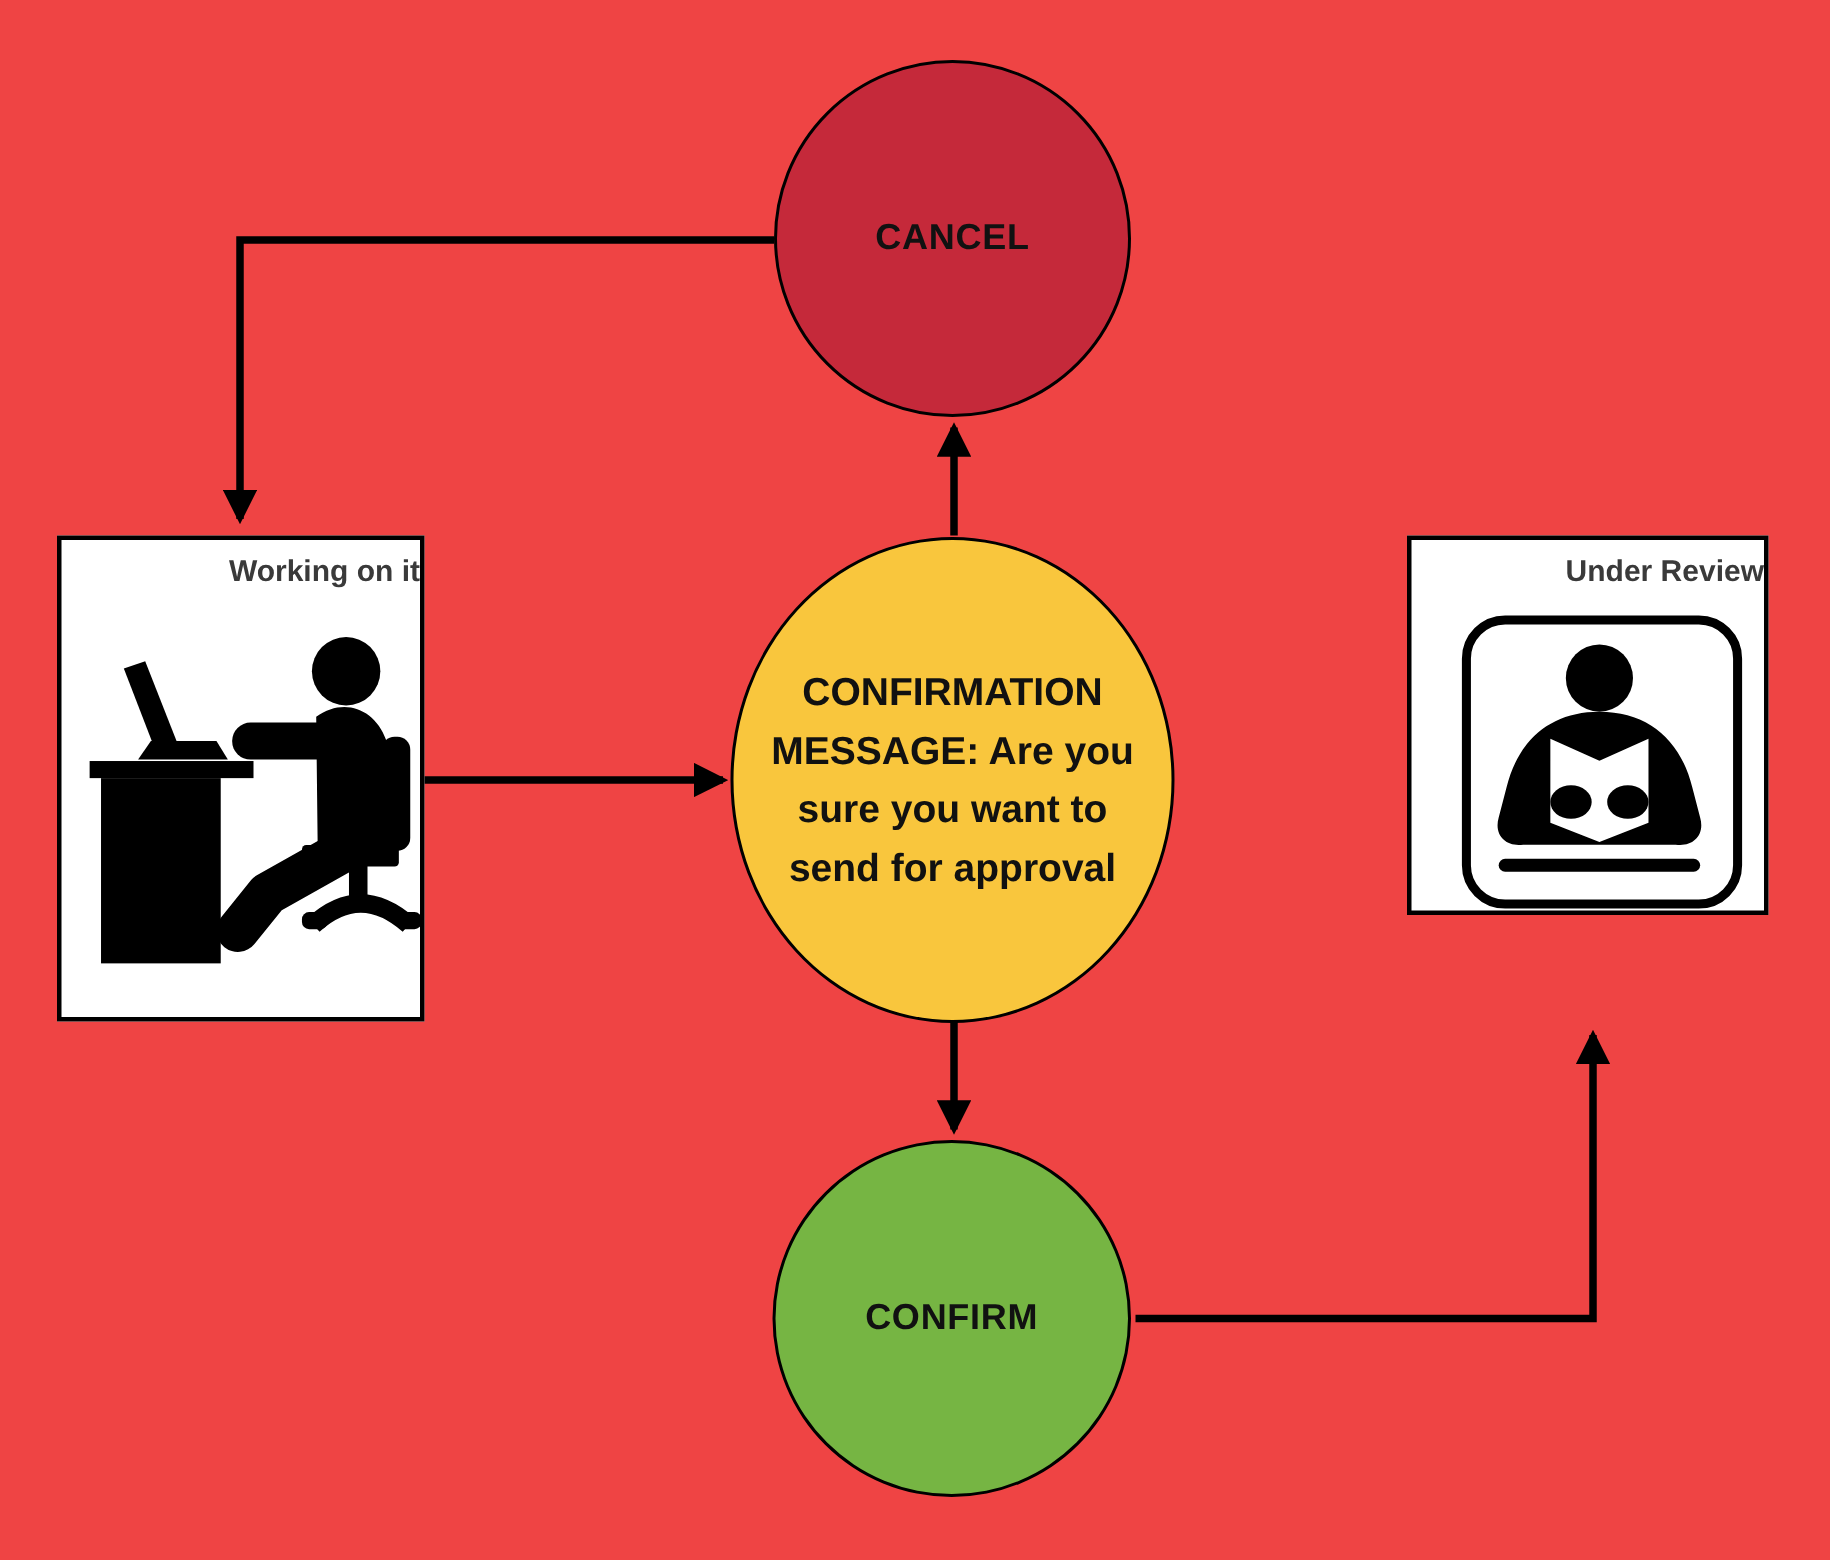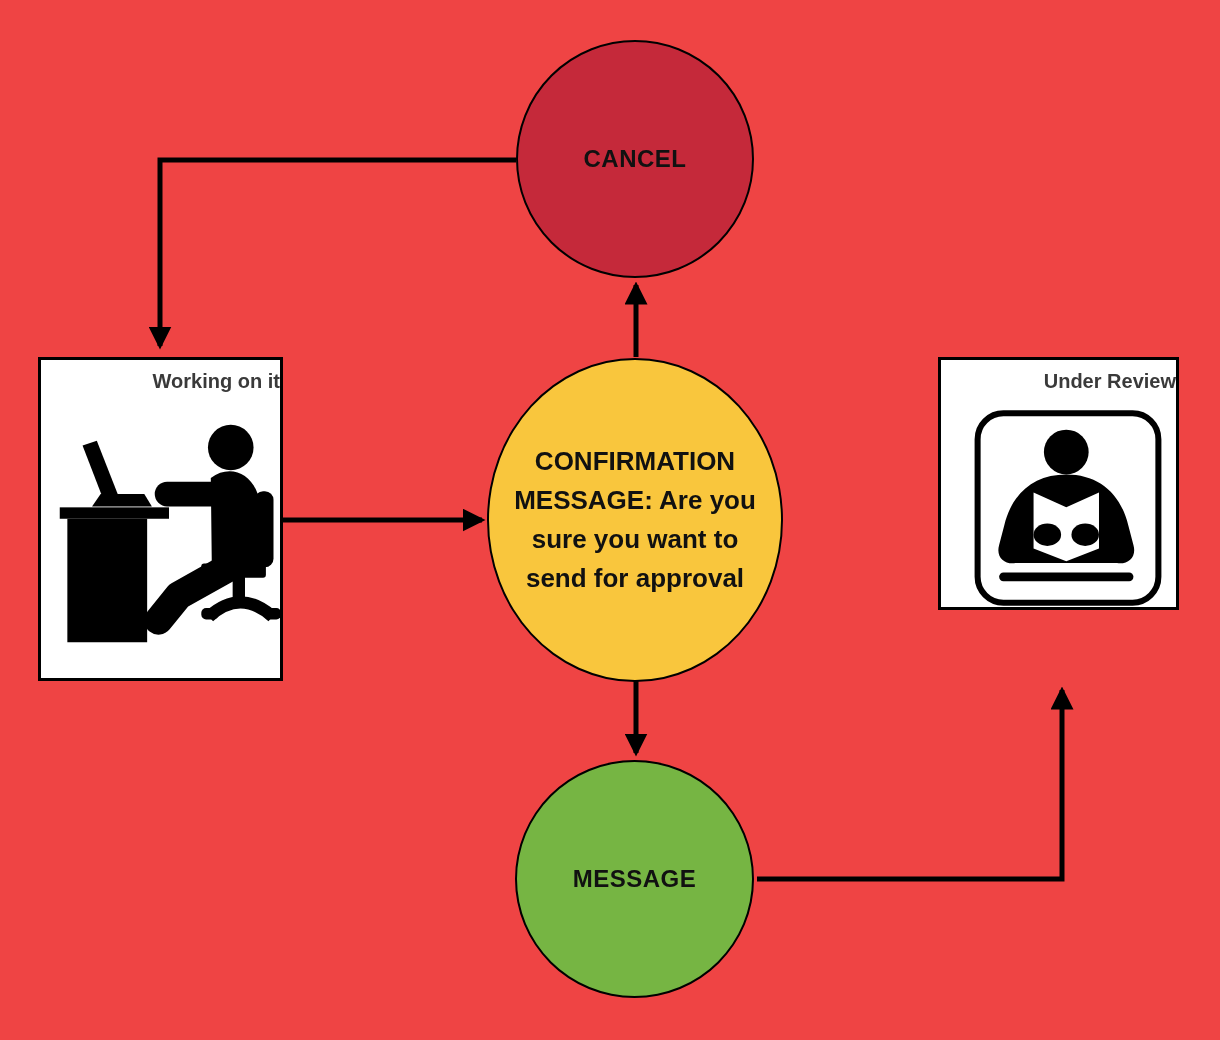--- a/index.html
+++ b/index.html
@@ -95,21 +95,21 @@
 
   <div id="cancel-node" class="node circle">
     <span>CANCEL</span>
   </div>
 
   <div id="confirmation-node" class="node circle">
     <span>CONFIRMATION MESSAGE: Are you sure you want to send for approval</span>
   </div>
 
   <div id="confirm-node" class="node circle">
-    <span>MESSAGE</span>
+    <span>CONFIRM</span>
   </div>
 
   <div id="working-box" class="state-box">
     <div class="box-title">Working on it</div>
     <svg class="box-icon" viewBox="0 0 230 240" width="222" height="228" xmlns="http://www.w3.org/2000/svg">
       <g fill="#000000">
         <polygon points="24,28 39,23 61,79 46,85"></polygon>
         <polygon points="43,79 89,79 97,92 34,92"></polygon>
         <rect x="0" y="93" width="115" height="12"></rect>
         <rect x="8" y="105" width="84" height="130"></rect>

